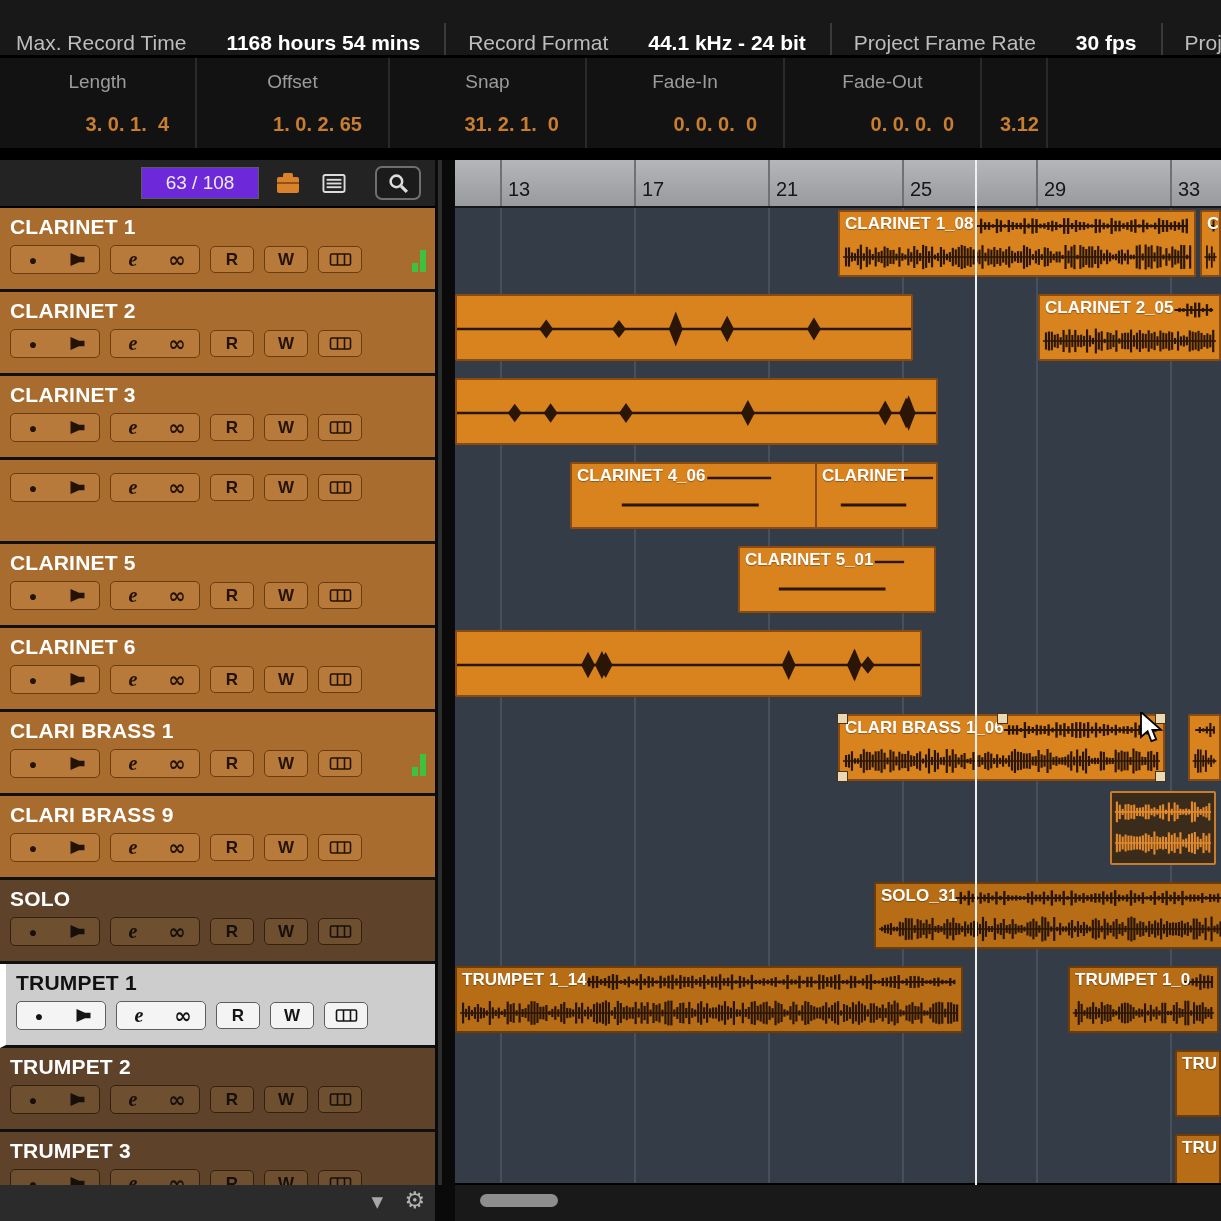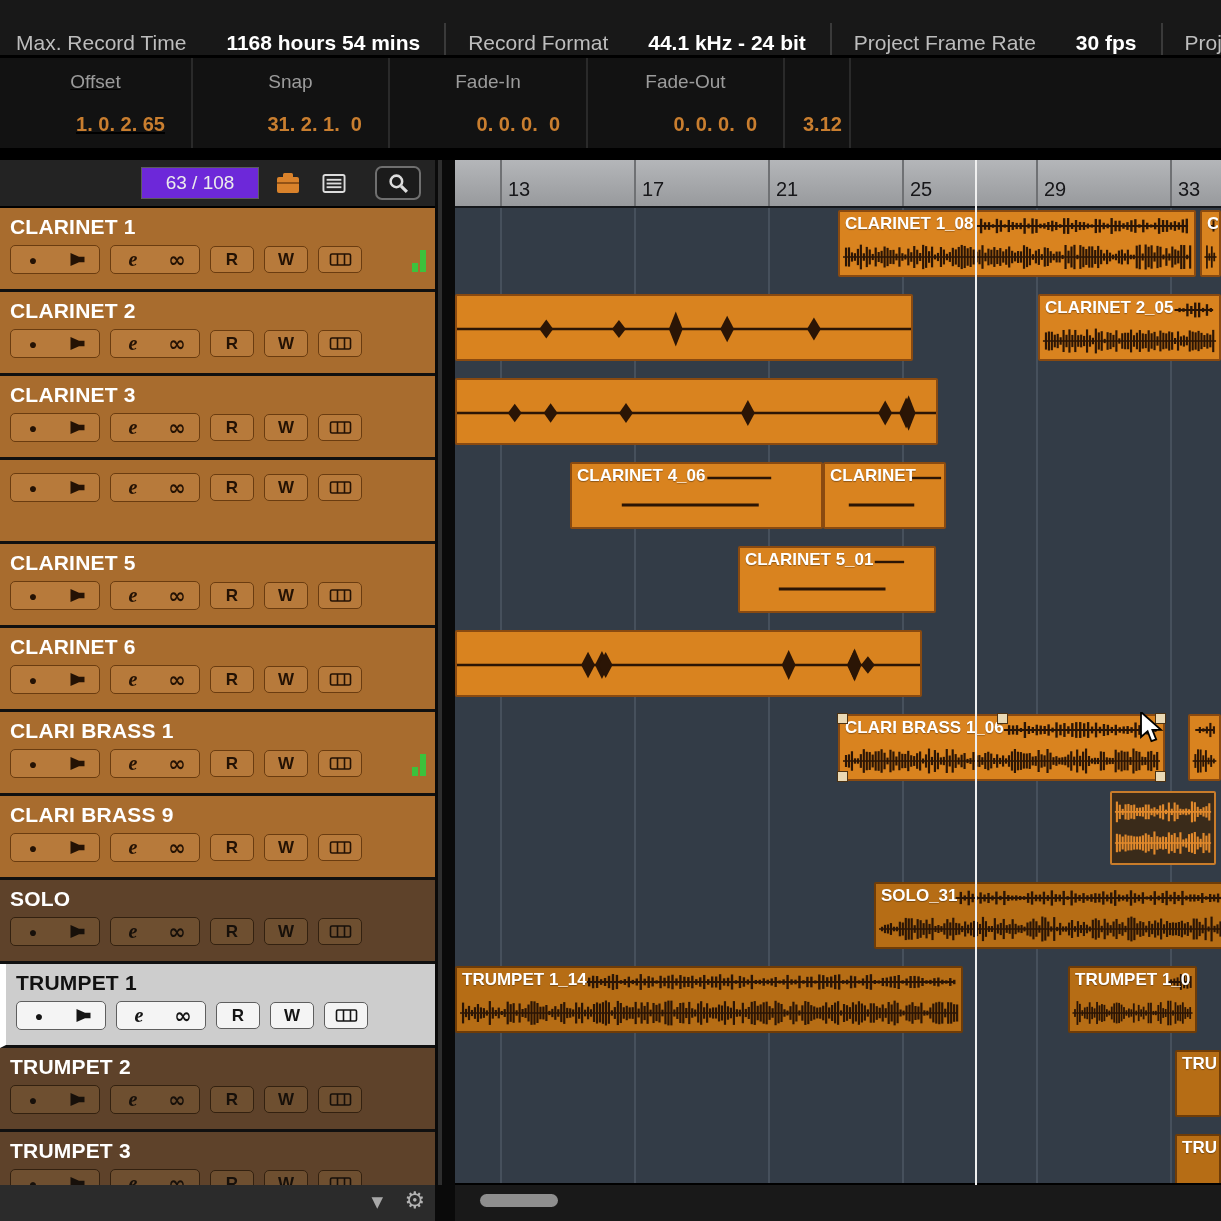--- a/index.html
+++ b/index.html
@@ -111,21 +111,25 @@
         <span class="info-label">Project Frame Rate</span>
         <span class="info-value">30 fps</span>
       </div>
       <div class="info-div"></div>
       <div class="info-item">
         <span class="info-label">Projec</span>
       </div>
     </div>
 
   <div class="transport-bar">
-      <div class="tfield" style="width: 193px; text-decoration: underline;">
+      <div class="tfield" style="width: 197px;">
+        <div class="tf-label">Length</div>
+        <div class="tf-value">3. 0. 1.  4</div>
+      </div>
+      <div class="tfield" style="width: 193px;">
         <div class="tf-label">Offset</div>
         <div class="tf-value">1. 0. 2. 65</div>
       </div>
       <div class="tfield" style="width: 197px;">
         <div class="tf-label">Snap</div>
         <div class="tf-value">31. 2. 1.  0</div>
       </div>
       <div class="tfield" style="width: 198px;">
         <div class="tf-label">Fade-In</div>
         <div class="tf-value">0. 0. 0.  0</div>
@@ -919,21 +923,21 @@
             <polygon points="163.41642661179696,33 170.41642661179696,22.950810185185183 177.41642661179696,33 170.41642661179696,43.04918981481482" fill="#2b1505"></polygon>
           </svg>
         </div>
         <div class="clip orange" style="left: 115px; top: 254px; width: 253px;">
           <div class="cl-label">CLARINET 4_06</div>
           <svg viewBox="0 0 253 63" preserveAspectRatio="none" width="100%" height="100%">
             <line x1="137.5" y1="14" x2="202.4" y2="14" stroke="#2b1505" stroke-width="2.4"></line>
             <line x1="50.6" y1="41" x2="189.75" y2="41" stroke="#2b1505" stroke-width="3"></line>
           </svg>
         </div>
-        <div class="clip orange" style="left: 368px; top: 254px; width: 123px;">
+        <div class="clip orange" style="left: 360px; top: 254px; width: 123px;">
           <div class="cl-label">CLARINET</div>
           <svg viewBox="0 0 123 63" preserveAspectRatio="none" width="100%" height="100%">
             <line x1="90" y1="14" x2="120" y2="14" stroke="#2b1505" stroke-width="2.4"></line>
             <line x1="24.6" y1="41" x2="92.25" y2="41" stroke="#2b1505" stroke-width="3"></line>
           </svg>
         </div>
         <div class="clip orange" style="left: 283px; top: 338px; width: 198px;">
           <div class="cl-label">CLARINET 5_01</div>
           <svg viewBox="0 0 198 63" preserveAspectRatio="none" width="100%" height="100%">
             <line x1="137.5" y1="14" x2="167.5" y2="14" stroke="#2b1505" stroke-width="2.4"></line>
@@ -1665,21 +1669,21 @@
             <rect x="482" y="34.37323816872428" width="2.2" height="21.25352366255144" fill="#2b1505"></rect>
             <rect x="485" y="33.76933513374485" width="2.2" height="22.46132973251029" fill="#2b1505"></rect>
             <rect x="488" y="34.36720679012346" width="2.2" height="21.265586419753085" fill="#2b1505"></rect>
             <rect x="491" y="40.671482767489714" width="2.2" height="8.657034465020576" fill="#2b1505"></rect>
             <rect x="494" y="34.24234825102881" width="2.2" height="21.515303497942387" fill="#2b1505"></rect>
             <rect x="497" y="34.36221064814815" width="2.2" height="21.275578703703705" fill="#2b1505"></rect>
             <rect x="500" y="36.202366255144035" width="2.2" height="17.595267489711933" fill="#2b1505"></rect>
             <rect x="503" y="36.48966692386831" width="2.2" height="17.020666152263374" fill="#2b1505"></rect>
           </svg>
         </div>
-        <div class="clip brown" style="left: 613px; top: 758px; width: 129px;">
+        <div class="clip brown" style="left: 613px; top: 758px; width: 151px;">
           <div class="cl-label">TRUMPET 1_0</div>
           <svg viewBox="0 0 153 63" preserveAspectRatio="none" width="100%" height="100%">
             <line x1="118.5" y1="14" x2="147" y2="14" stroke="#2b1505" stroke-width="2"></line>
             <rect x="122.5" y="11.339846965020577" width="2.4" height="5.320306069958848" fill="#2b1505"></rect>
             <rect x="126.5" y="10.543034122085048" width="2.4" height="6.913931755829903" fill="#2b1505"></rect>
             <rect x="130.5" y="9.386781978737996" width="2.4" height="9.226436042524005" fill="#2b1505"></rect>
             <rect x="134.5" y="6.08559670781893" width="2.4" height="15.82880658436214" fill="#2b1505"></rect>
             <rect x="138.5" y="7.76139188957476" width="2.4" height="12.47721622085048" fill="#2b1505"></rect>
             <rect x="142.5" y="7.332377400548697" width="2.4" height="13.335245198902607" fill="#2b1505"></rect>
             <rect x="146.5" y="8.068614969135803" width="2.4" height="11.862770061728394" fill="#2b1505"></rect>

